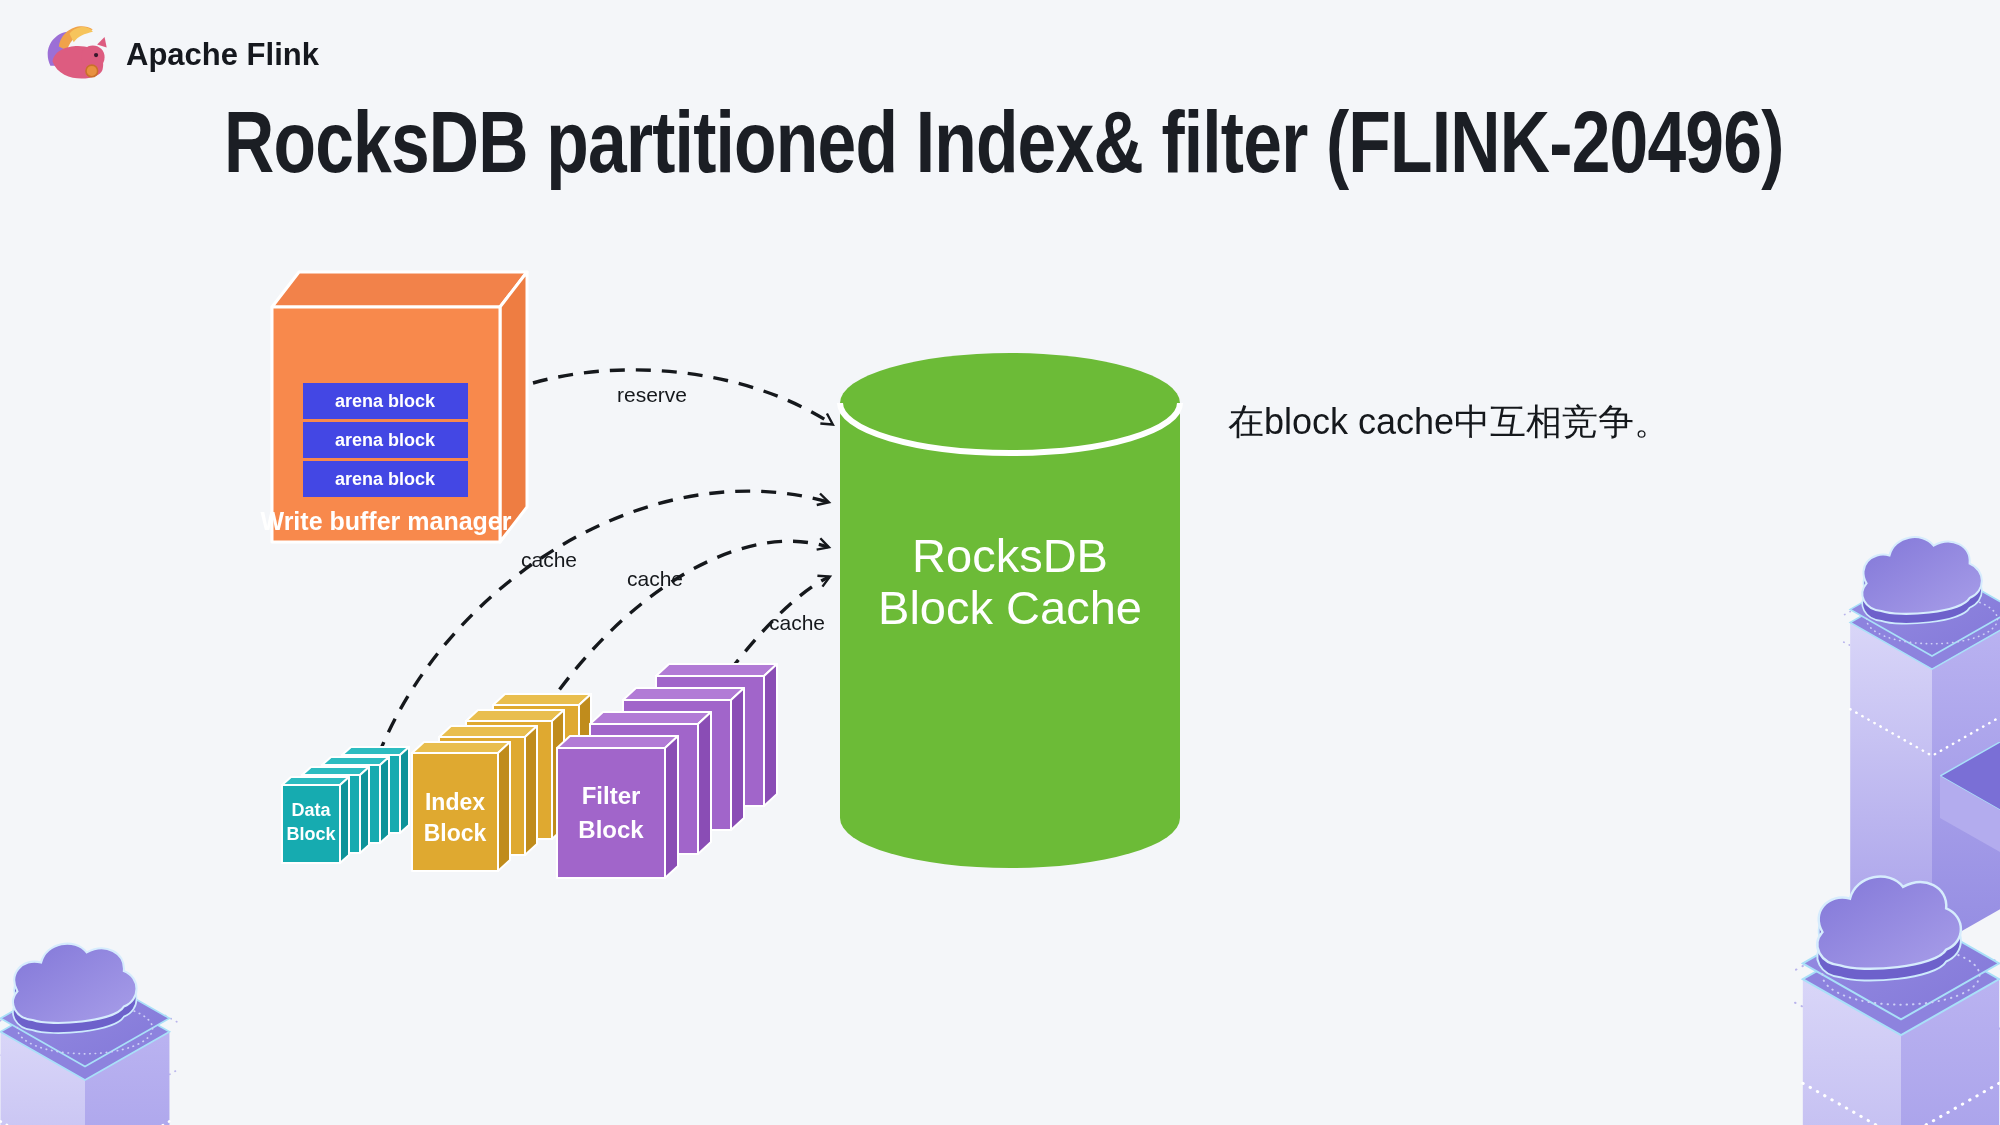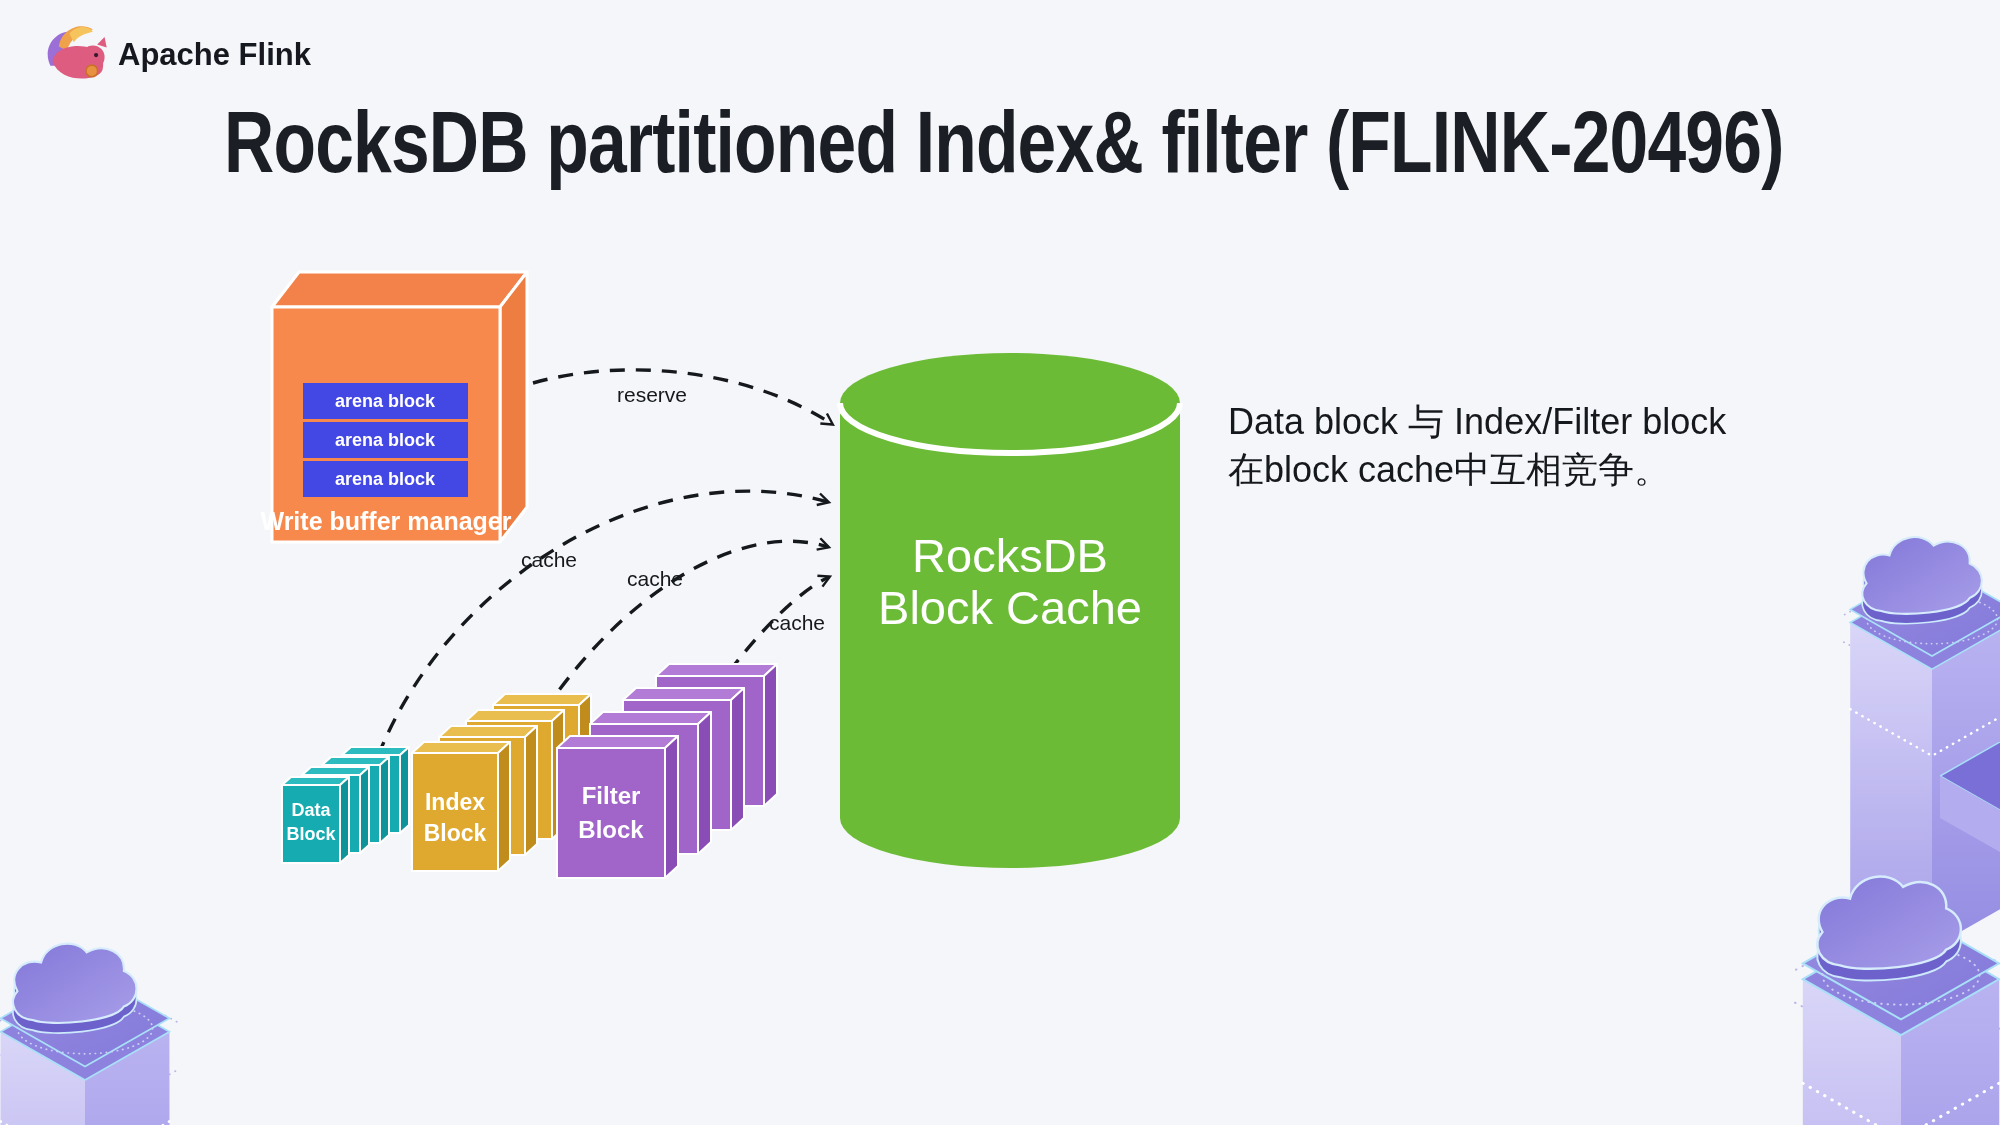--- a/index.html
+++ b/index.html
@@ -1,18 +1,18 @@
 <!DOCTYPE html>
 <html><head>
 <meta charset="utf-8">
 <style>
   html,body{margin:0;padding:0;background:#f4f6f9;}
   .stage{position:relative;width:2000px;height:1125px;overflow:hidden;background:#f4f6f9;
          font-family:"Liberation Sans",sans-serif;color:#15181c;}
-  .brand{position:absolute;left:44px;top:20px;display:flex;align-items:center;gap:6px;}
+  .brand{position:absolute;left:44px;top:20px;display:flex;align-items:center;gap:14px;}
   .brand-text{font-size:31px;font-weight:bold;color:#15181e;letter-spacing:0;}
   .title-wrap{position:absolute;left:8px;right:0;top:92px;text-align:center;}
   .title-inner{display:inline-block;transform:scaleX(0.8);transform-origin:center;
                font-size:87px;font-weight:bold;color:#1b1e24;letter-spacing:-1px;white-space:nowrap;}
   .diagram{position:absolute;left:0;top:0;width:2000px;height:1125px;}
   .diagram text{font-family:"Liberation Sans",sans-serif;}
   .annotation{position:absolute;left:1228px;top:398px;width:640px;
               font-size:36px;line-height:1.33;color:#15181c;font-weight:500;}
   .decor{position:absolute;pointer-events:none;}
   .arrow-line{fill:none;stroke:#15181c;stroke-width:3.4;stroke-dasharray:15 11;}
@@ -206,17 +206,16 @@
           <polygon points="557,748 665,748 678,736 570,736" fill="#b27bd6"></polygon>
           <polygon points="665,748 678,736 678,866 665,878" fill="#8a4db5"></polygon>
           <rect x="557" y="748" width="108" height="130" fill="#a165ca"></rect>
         </g>
       <text class="blocklabel" x="611" y="804" font-size="24">Filter</text>
       <text class="blocklabel" x="611" y="838" font-size="24">Block</text>
     </g>
   </svg>
 
   <div class="annotation">
-    <div>Data block 与 Index/Filter block</div>
     <div>在block cache中互相竞争。</div>
   </div>
 
 </div>
 
 </body></html>

